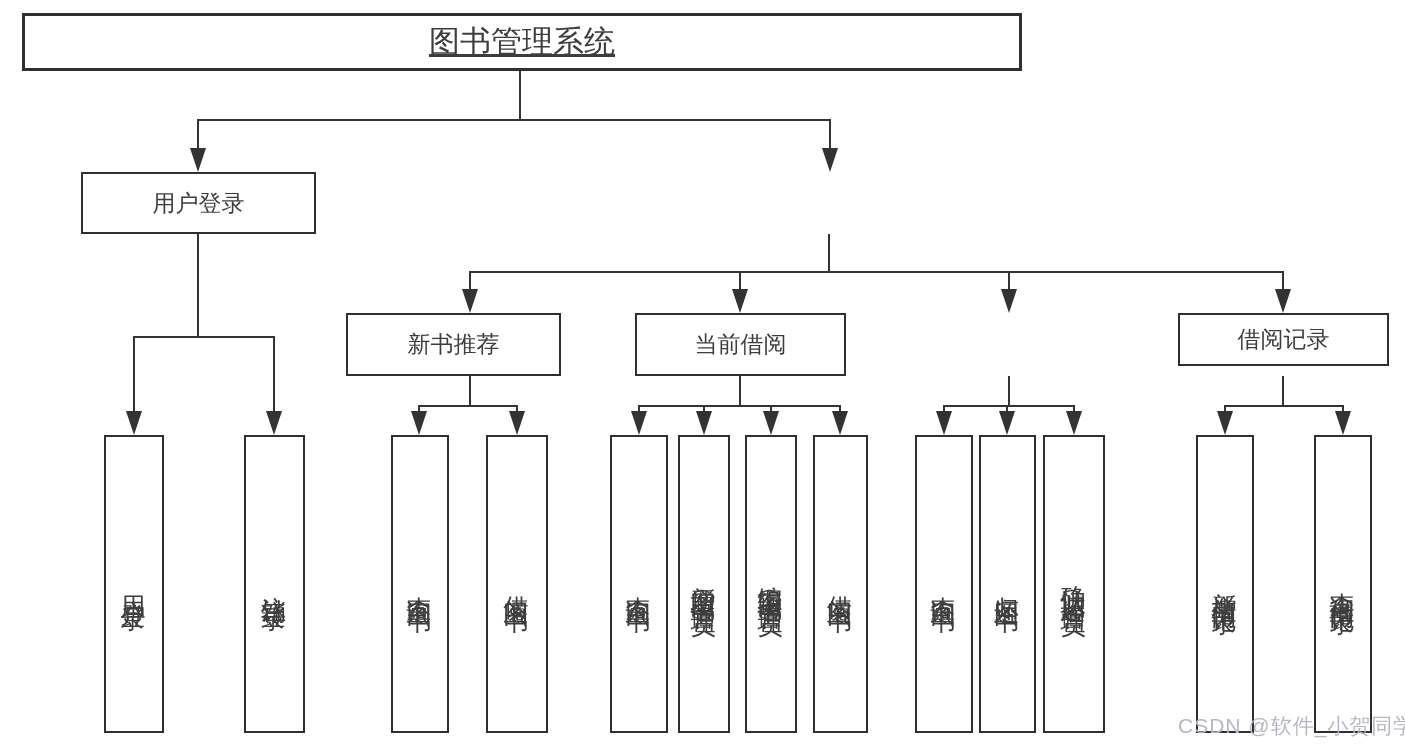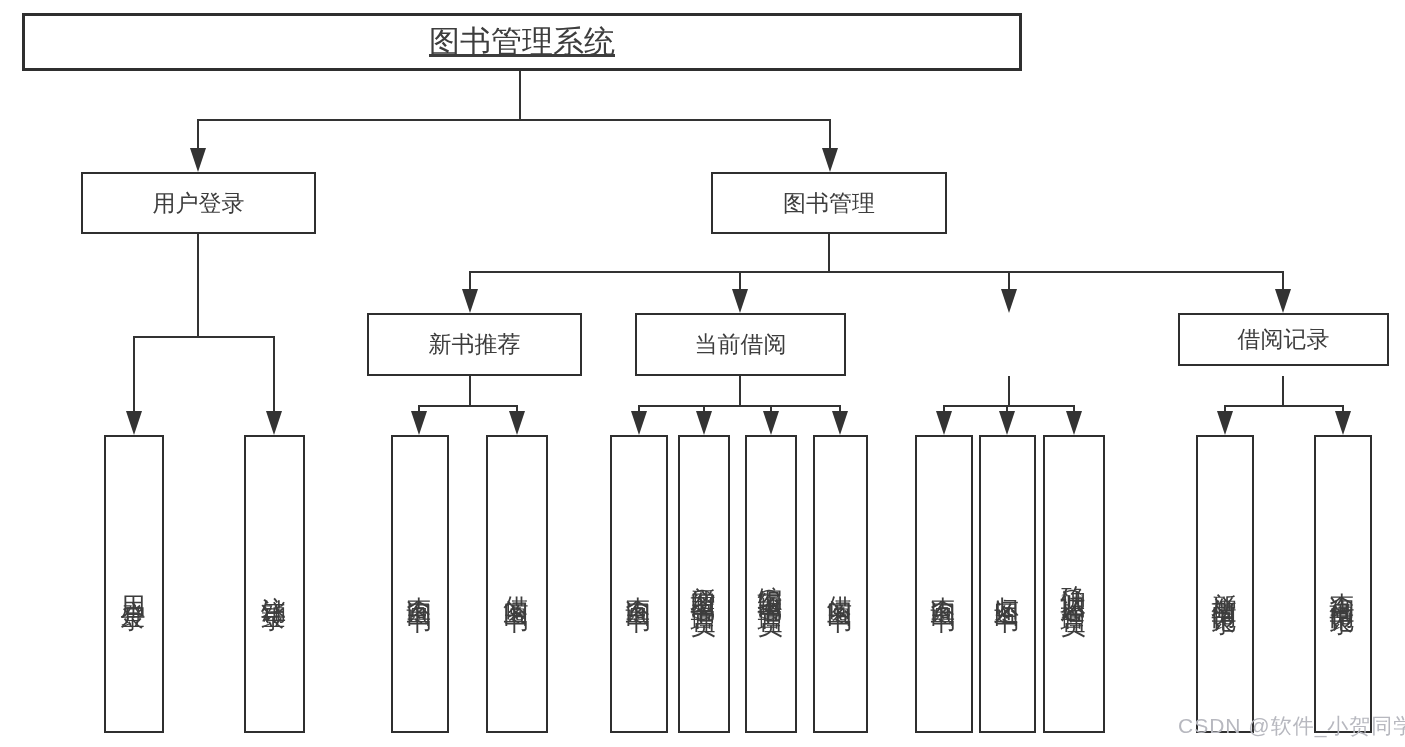--- a/index.html
+++ b/index.html
@@ -66,43 +66,40 @@
   <div class="hl" style="left:197px; top:119px; width:634px;"></div>
 
   <div class="vl" style="left:197px; top:119px; height:32px;"></div>
   <div class="arr" style="left:190px; top:148px;"></div>
   <div class="vl" style="left:829px; top:119px; height:32px;"></div>
   <div class="arr" style="left:822px; top:148px;"></div>
 
   <div class="box" style="left:81px; top:172px; width:235px; height:62px;">
     <span class="lbl">用户登录</span>
   </div>
-  <div class="box" style="left:711px; top:172px; width:236px; height:62px;">
-    <span class="lbl">图书管理</span>
-  </div>
 
   <div class="vl" style="left:197px; top:234px; height:104px;"></div>
   <div class="hl" style="left:133px; top:336px; width:142px;"></div>
   <div class="vl" style="left:133px; top:336px; height:78px;"></div>
   <div class="arr" style="left:126px; top:411px;"></div>
   <div class="vl" style="left:273px; top:336px; height:78px;"></div>
   <div class="arr" style="left:266px; top:411px;"></div>
 
   <div class="vl" style="left:828px; top:234px; height:39px;"></div>
   <div class="hl" style="left:469px; top:271px; width:815px;"></div>
   <div class="vl" style="left:469px; top:271px; height:22px;"></div>
   <div class="arr" style="left:462px; top:289px;"></div>
   <div class="vl" style="left:739px; top:271px; height:22px;"></div>
   <div class="arr" style="left:732px; top:289px;"></div>
   <div class="vl" style="left:1008px; top:271px; height:22px;"></div>
   <div class="arr" style="left:1001px; top:289px;"></div>
   <div class="vl" style="left:1282px; top:271px; height:22px;"></div>
   <div class="arr" style="left:1275px; top:289px;"></div>
 
-  <div class="box" style="left:367px; top:313px; width:215px; height:63px;">
+  <div class="box" style="left:346px; top:313px; width:215px; height:63px;">
     <span class="lbl">新书推荐</span>
   </div>
   <div class="box" style="left:635px; top:313px; width:211px; height:63px;">
     <span class="lbl">当前借阅</span>
   </div>
   <div class="box" style="left:1178px; top:313px; width:211px; height:53px;">
     <span class="lbl">借阅记录</span>
   </div>
 
   <div class="vl" style="left:469px; top:376px; height:31px;"></div>

